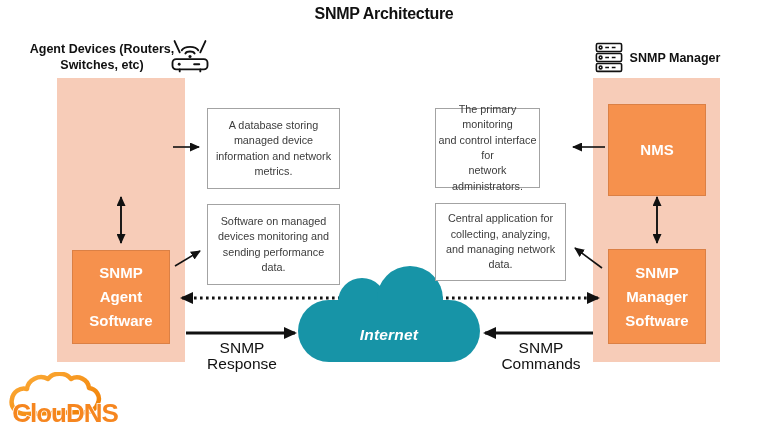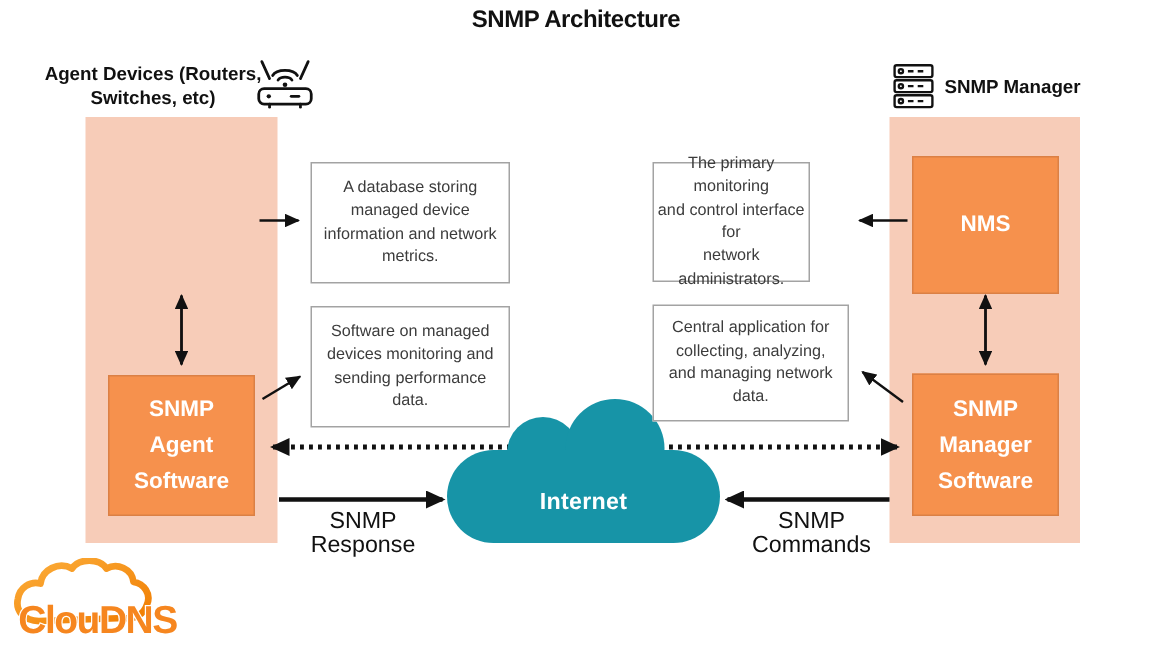--- a/index.html
+++ b/index.html
@@ -25,20 +25,21 @@
   }
   .desc {
     background:#ffffff; border:1px solid #A3A3A3; color:#3C3C3C;
     font-size:10.8px; display:flex; align-items:center; justify-content:center;
     text-align:center; white-space:pre-line; line-height:1.42;
     box-sizing:border-box; padding:2px;
   }
   .cloud-label {
     color:#ffffff; font-weight:bold; font-size:15.5px; text-align:center;
     letter-spacing:0.2px;
+    font-style:italic;
   }
   .flow-label {
     font-size:15.5px; color:#111; text-align:center;
     white-space:pre-line; line-height:1.05;
   }
   svg { display:block; }
   .overlay { pointer-events:none; }
 </style>
 </head>
 <body>

